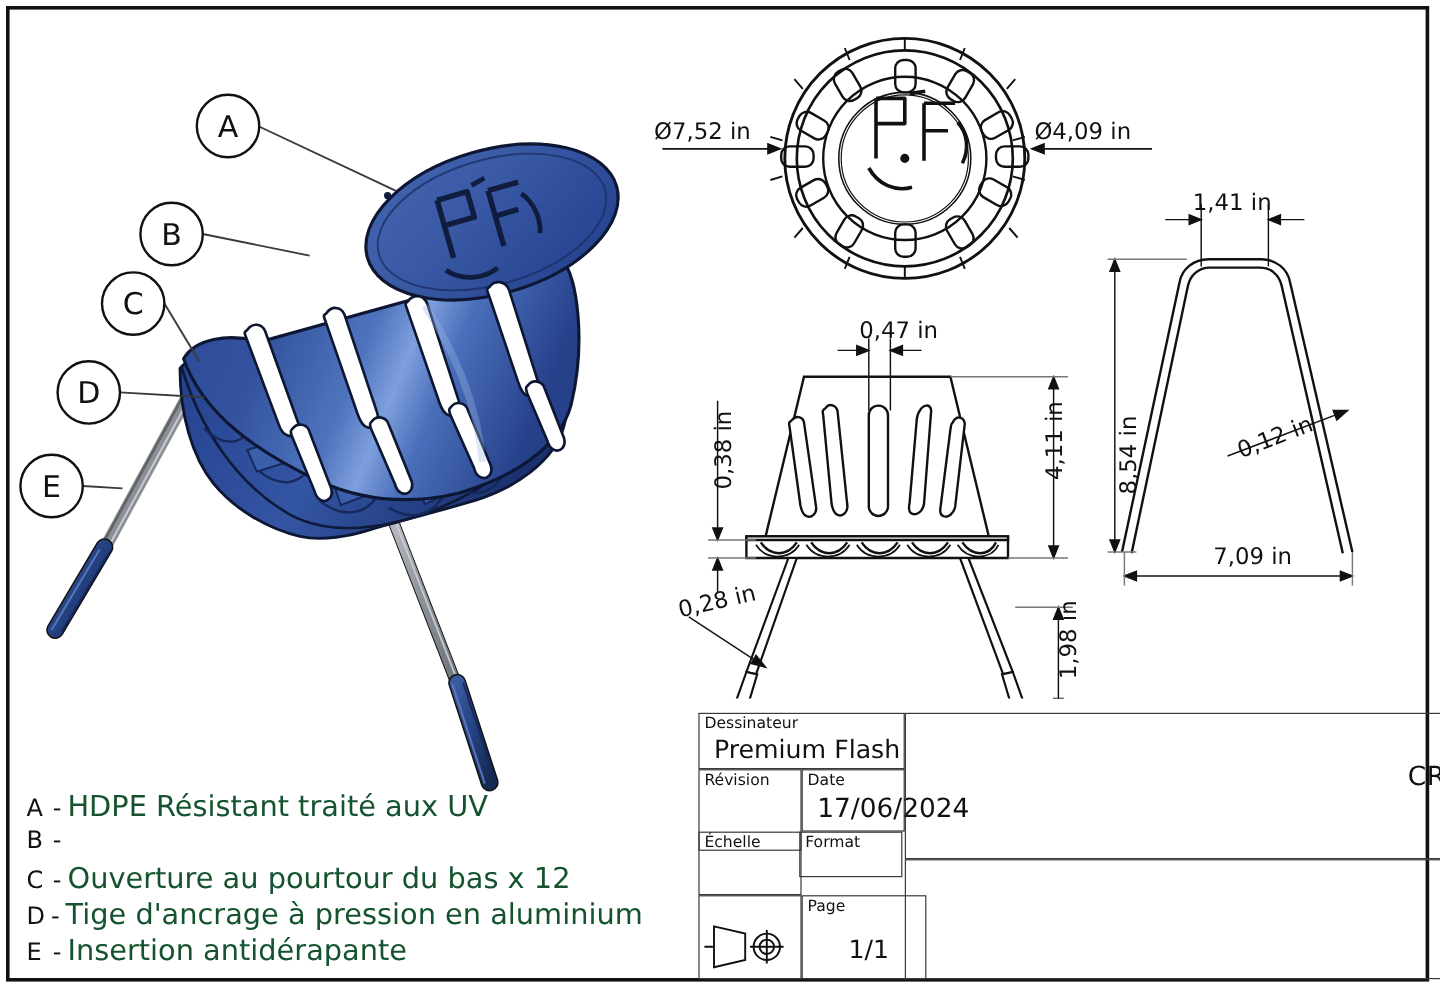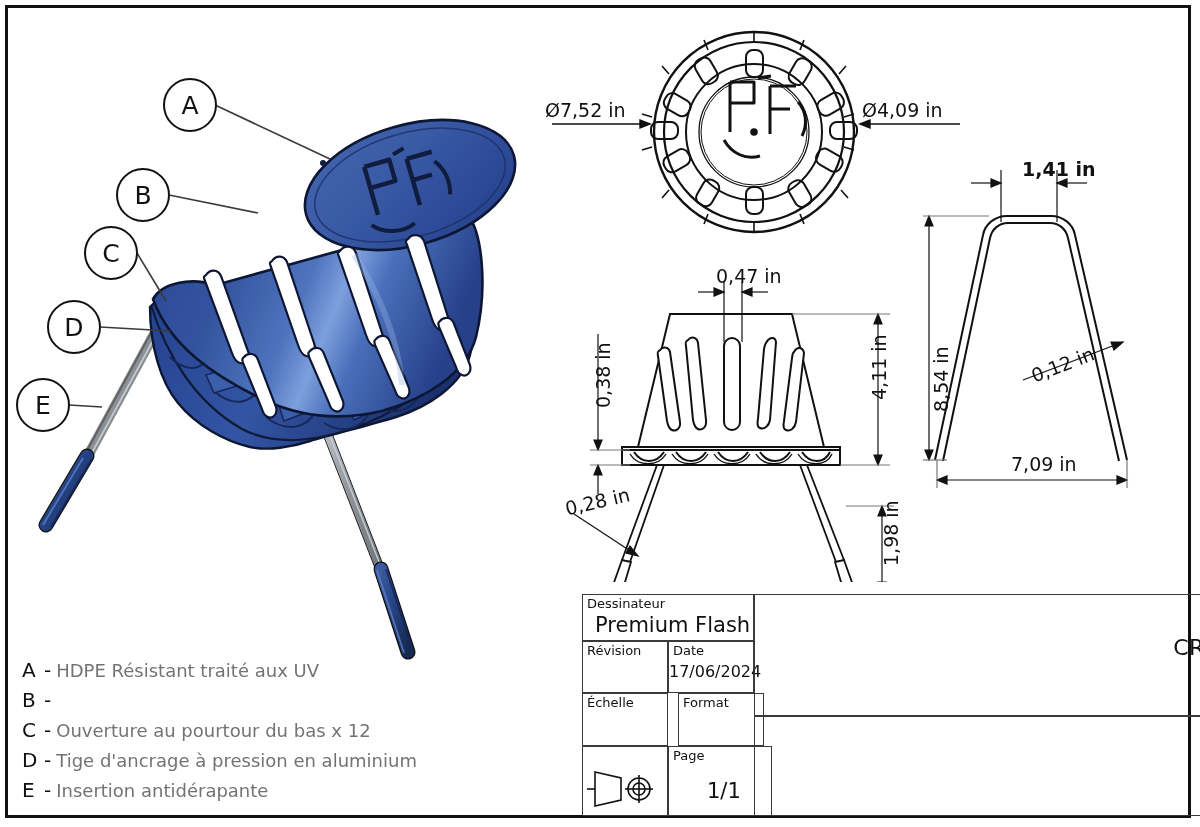--- a/index.html
+++ b/index.html
@@ -7,21 +7,21 @@
   #sheet{position:relative;width:1200px;height:827px;background:#fff;}
   #frame{position:absolute;left:5px;top:5px;width:1186px;height:813px;border:3px solid #111;box-sizing:border-box;}
   svg{display:block;}
   .abs{position:absolute;}
 
   
   #legend{position:absolute;left:22px;top:658px;width:470px;}
   .leg-row{display:flex;align-items:baseline;height:30px;white-space:nowrap;}
   .leg-key{font-size:20px;color:#111;width:17px;display:inline-block;}
   .leg-dash{font-size:20px;color:#111;padding:0 5px;}
-  .leg-txt{font-size:18px;color:#737373;}
+  .leg-txt{font-size:24px;color:#14532d;}
 
   
   #tblock{position:absolute;left:546px;top:594px;width:645px;height:222px;margin-left:36px;}
   .tb-cell{position:absolute;box-sizing:border-box;border:1px solid #3a3a3a;}
   .tb-lab{position:absolute;left:4px;top:1px;font-size:13px;color:#111;}
   .tb-val{position:absolute;font-size:21px;color:#111;}
 
   .pn{position:absolute;left:325px;top:40px;width:310px;text-align:center;font-size:22px;color:#111;letter-spacing:.5px;}
 
   
@@ -329,21 +329,21 @@
       <line x1="32" y1="330" x2="222" y2="330"></line>
       <path d="M32,330 L42,326 L42,334 Z" fill="#111"></path>
       <path d="M222,330 L212,326 L212,334 Z" fill="#111"></path>
       <line x1="32" y1="310" x2="32" y2="338" stroke="#777"></line>
       <line x1="222" y1="310" x2="222" y2="338" stroke="#777"></line>
 
       <line x1="118" y1="230" x2="218" y2="192"></line>
       <path d="M218,192 L206,192 L209,200 Z" fill="#111"></path>
     </g>
   </svg>
-  <div class="dim" style="left:1022px;top:158px;font-weight:bold;">1,41 in</div>
+  <div class="dim" style="left:994px;top:158px;">1,41 in</div>
   <div class="dim rot90" style="left:930px;top:412px;">8,54 in</div>
   <div class="dim" style="left:1028px;top:366px;transform:rotate(-21deg);transform-origin:0 0;">0,12 in</div>
   <div class="dim" style="left:1011px;top:453px;">7,09 in</div>
 
   <div id="legend">
     <div class="leg-row">
       <span class="leg-key">A</span>
       <span class="leg-dash">-</span>
       <span class="leg-txt">HDPE Résistant traité aux UV</span>
     </div>
@@ -368,36 +368,36 @@
     </div>
   </div>
 
   <div id="tblock">
 
     <div class="tb-cell" style="left:0;top:0;width:172px;height:47px;">
       <span class="tb-lab">Dessinateur</span>
       <span class="tb-val" style="left:12px;top:18px;">Premium Flash</span>
     </div>
 
-    <div class="tb-cell" style="left:0;top:47px;width:86px;height:52px;">
+    <div class="tb-cell" style="left:0;top:47px;width:86px;height:68px;">
       <span class="tb-lab">Révision</span>
       <span class="tb-val" style="left:8px;top:20px;font-size:17px;"></span>
     </div>
 
     <div class="tb-cell" style="left:86px;top:47px;width:86px;height:52px;padding-left:32px;">
       <span class="tb-lab">Date</span>
-      <span class="tb-val" style="left:0;top:20px;font-size:16px;">17/06/2024</span>
+      <span class="tb-val" style="left:12px;top:20px;font-size:22px;">17/06/2024</span>
     </div>
 
     <div class="tb-cell" style="left:0;top:99px;width:86px;height:53px;">
       <span class="tb-lab">Échelle</span>
       <span class="tb-val" style="left:8px;top:20px;font-size:17px;"></span>
     </div>
 
-    <div class="tb-cell" style="left:96px;top:99px;width:86px;height:53px;">
+    <div class="tb-cell" style="left:84px;top:99px;width:86px;height:38px;">
       <span class="tb-lab">Format</span>
       <span class="tb-val" style="left:8px;top:20px;font-size:17px;"></span>
     </div>
 
     <div class="tb-cell" style="left:0;top:152px;width:86px;height:70px;">
       <svg width="84" height="60" viewBox="0 0 84 60" style="position:absolute;left:0;top:6px;">
         <g stroke="#111" fill="none" stroke-width="1.6">
           <path d="M12,19 L38,25 L38,47 L12,53 Z"></path>
           <circle cx="56" cy="36" r="11"></circle>
           <circle cx="56" cy="36" r="6"></circle>

